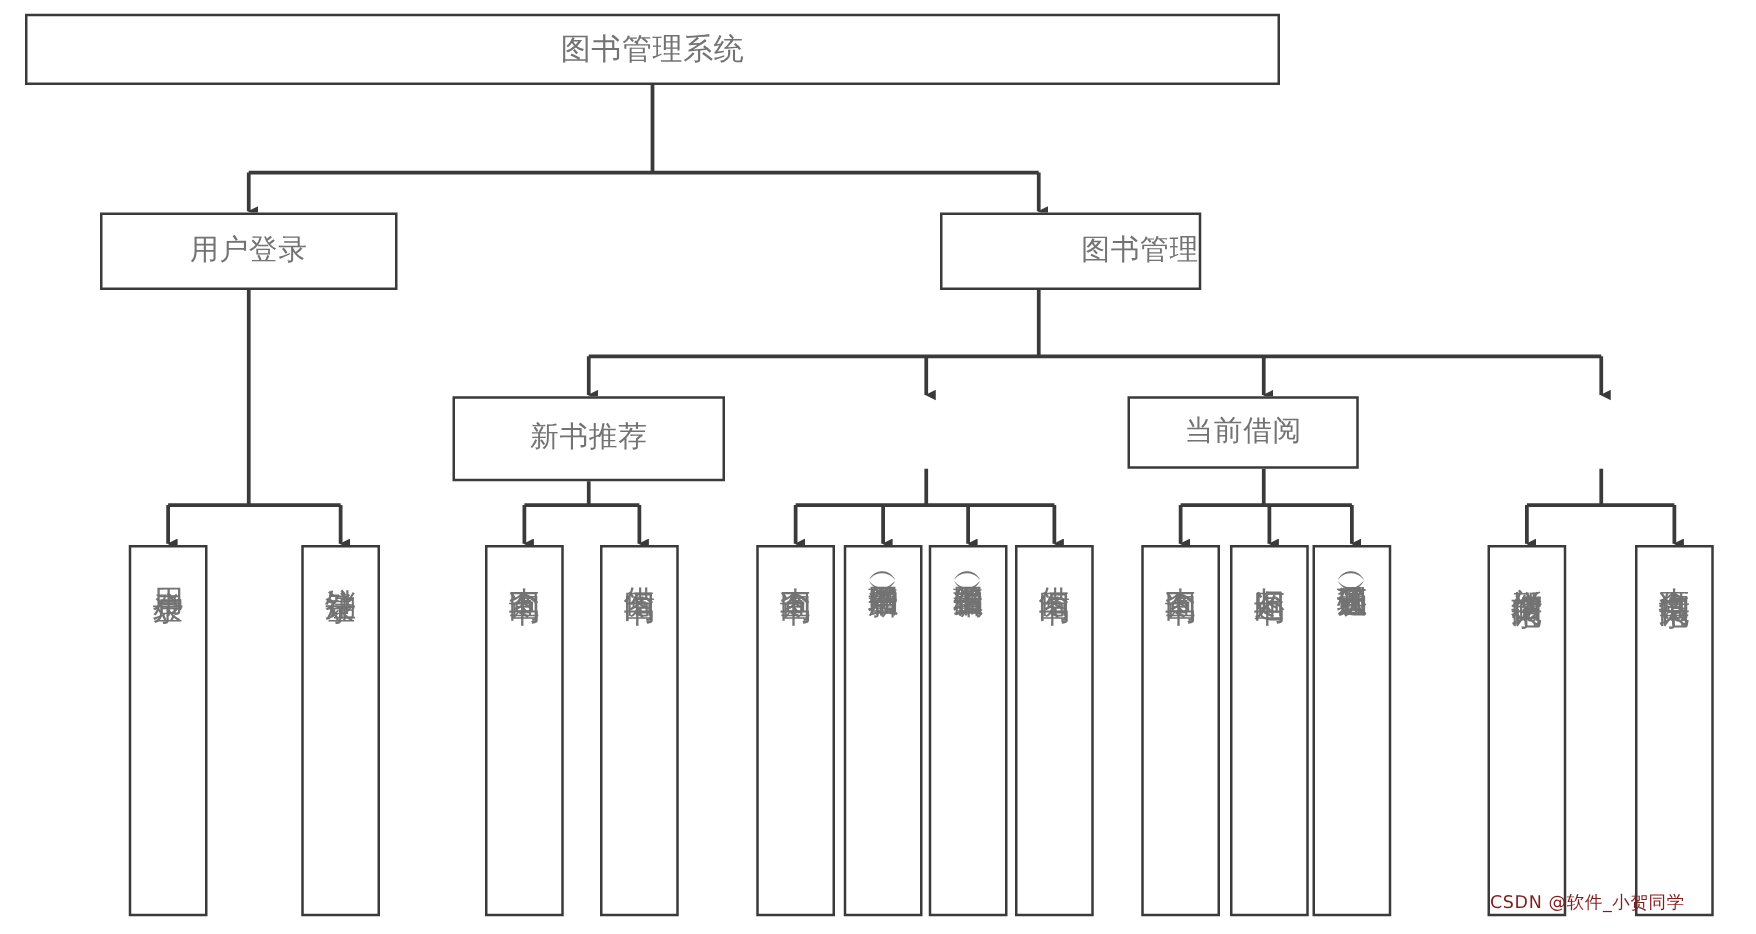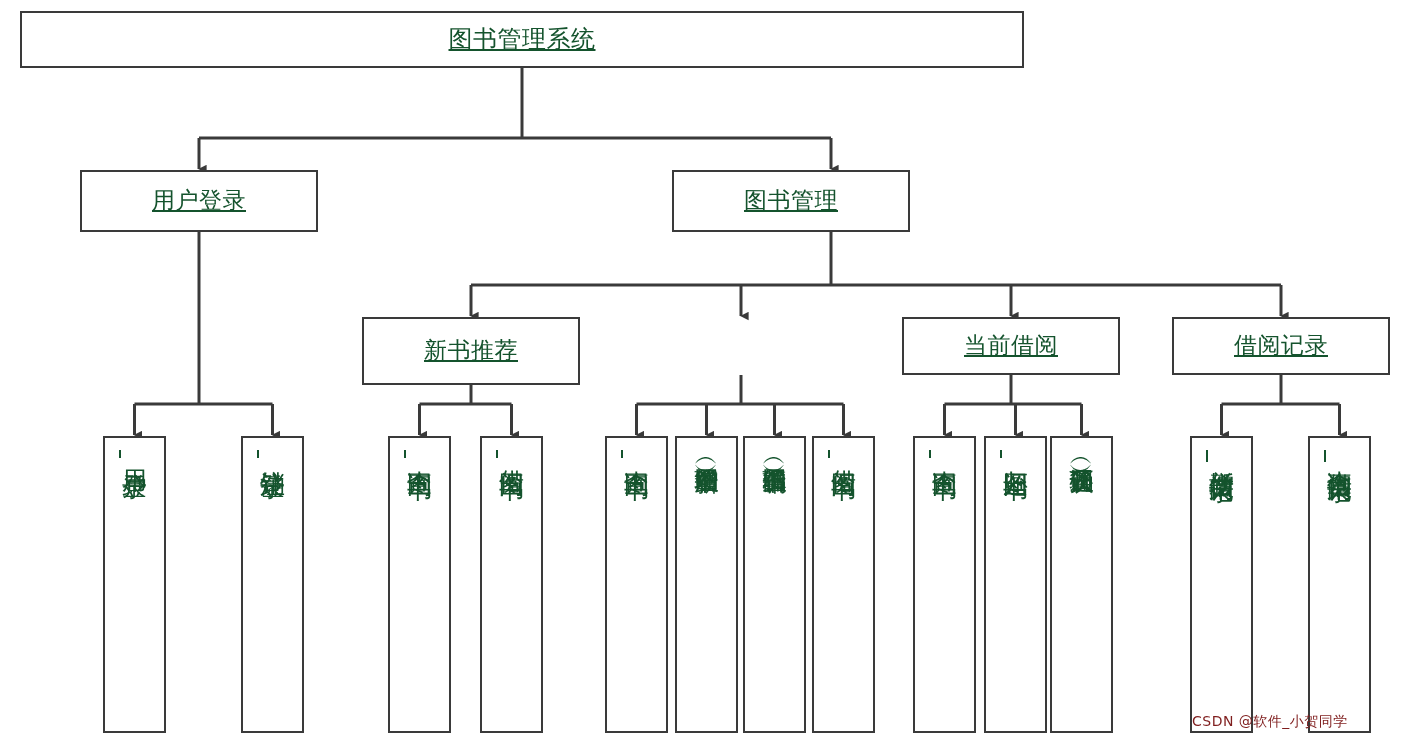--- a/index.html
+++ b/index.html
@@ -27,22 +27,21 @@
     pointer-events: none;
   }
   .node {
     position: absolute;
     box-sizing: border-box;
     background: #ffffff;
     border: 2px solid #3a3a3a;
     display: flex;
     align-items: center;
     justify-content: center;
-    color: #14532d;
-    text-decoration: underline;
+    color: #737373;
   }
   .node-label {
     display: block;
     text-align: center;
     line-height: 1.18;
     letter-spacing: 0.5px;
   }
   
   .node.horiz .node-label {
     writing-mode: horizontal-tb;
@@ -126,32 +125,29 @@
       </g>
   </svg>
 
   <div class="node horiz root" style="left: 20px; top: 11px; width: 1004px; height: 57px;">
     <span class="node-label">图书管理系统</span>
   </div>
 
   <div class="node horiz" style="left: 80px; top: 170px; width: 238px; height: 62px;">
     <span class="node-label">用户登录</span>
   </div>
-  <div class="node horiz" style="left: 672px; top: 170px; width: 238px; height: 62px;">
+  <div class="node horiz" style="left: 752px; top: 170px; width: 209px; height: 62px; justify-content: flex-end;">
     <span class="node-label">图书管理</span>
   </div>
 
   <div class="node horiz" style="left: 362px; top: 317px; width: 218px; height: 68px;">
     <span class="node-label">新书推荐</span>
   </div>
-  <div class="node horiz" style="left: 902px; top: 317px; width: 218px; height: 58px;">
+  <div class="node horiz" style="left: 902px; top: 317px; width: 185px; height: 58px;">
     <span class="node-label">当前借阅</span>
-  </div>
-  <div class="node horiz" style="left: 1172px; top: 317px; width: 218px; height: 58px;">
-    <span class="node-label">借阅记录</span>
   </div>
 
   <div class="node vert" style="left: 103px; top: 436px; width: 63px; height: 297px;">
     <span class="node-label">用户登录</span>
   </div>
   <div class="node vert" style="left: 241px; top: 436px; width: 63px; height: 297px;">
     <span class="node-label">注销登录</span>
   </div>
   <div class="node vert" style="left: 388px; top: 436px; width: 63px; height: 297px;">
     <span class="node-label">查询图书</span>

